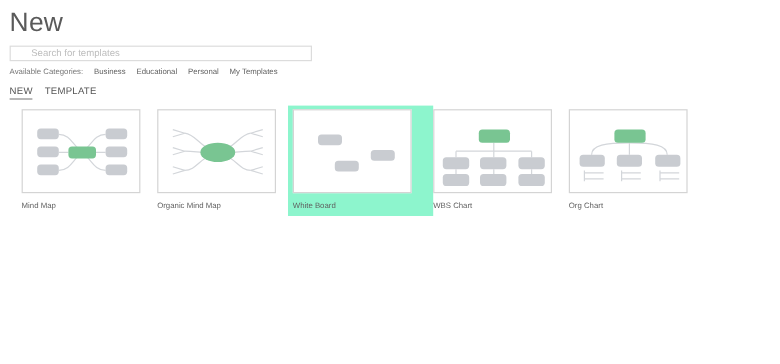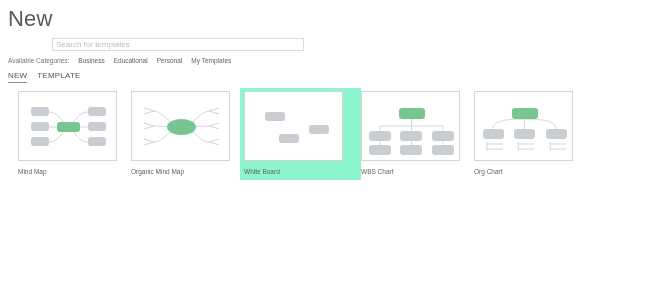--- a/index.html
+++ b/index.html
@@ -33,27 +33,26 @@
   .search-box {
     position: absolute;
     left: 8px;
     top: 38px;
     width: 252px;
     height: 13px;
     box-sizing: border-box;
     border: 1px solid #dcdcdc;
     background: #ffffff;
     border-radius: 0;
-    padding: 0 3px;
+    padding: 0 17px;
     font-family: "Liberation Sans", sans-serif;
     font-size: 8px;
     color: #888888;
     line-height: 11px;
     outline: none;
-    margin-left: 44px;
   }
   .search-box::placeholder {
     color: #bdbdbd;
     opacity: 1;
   }
 
   
   .categories {
     position: absolute;
     left: 8px;

